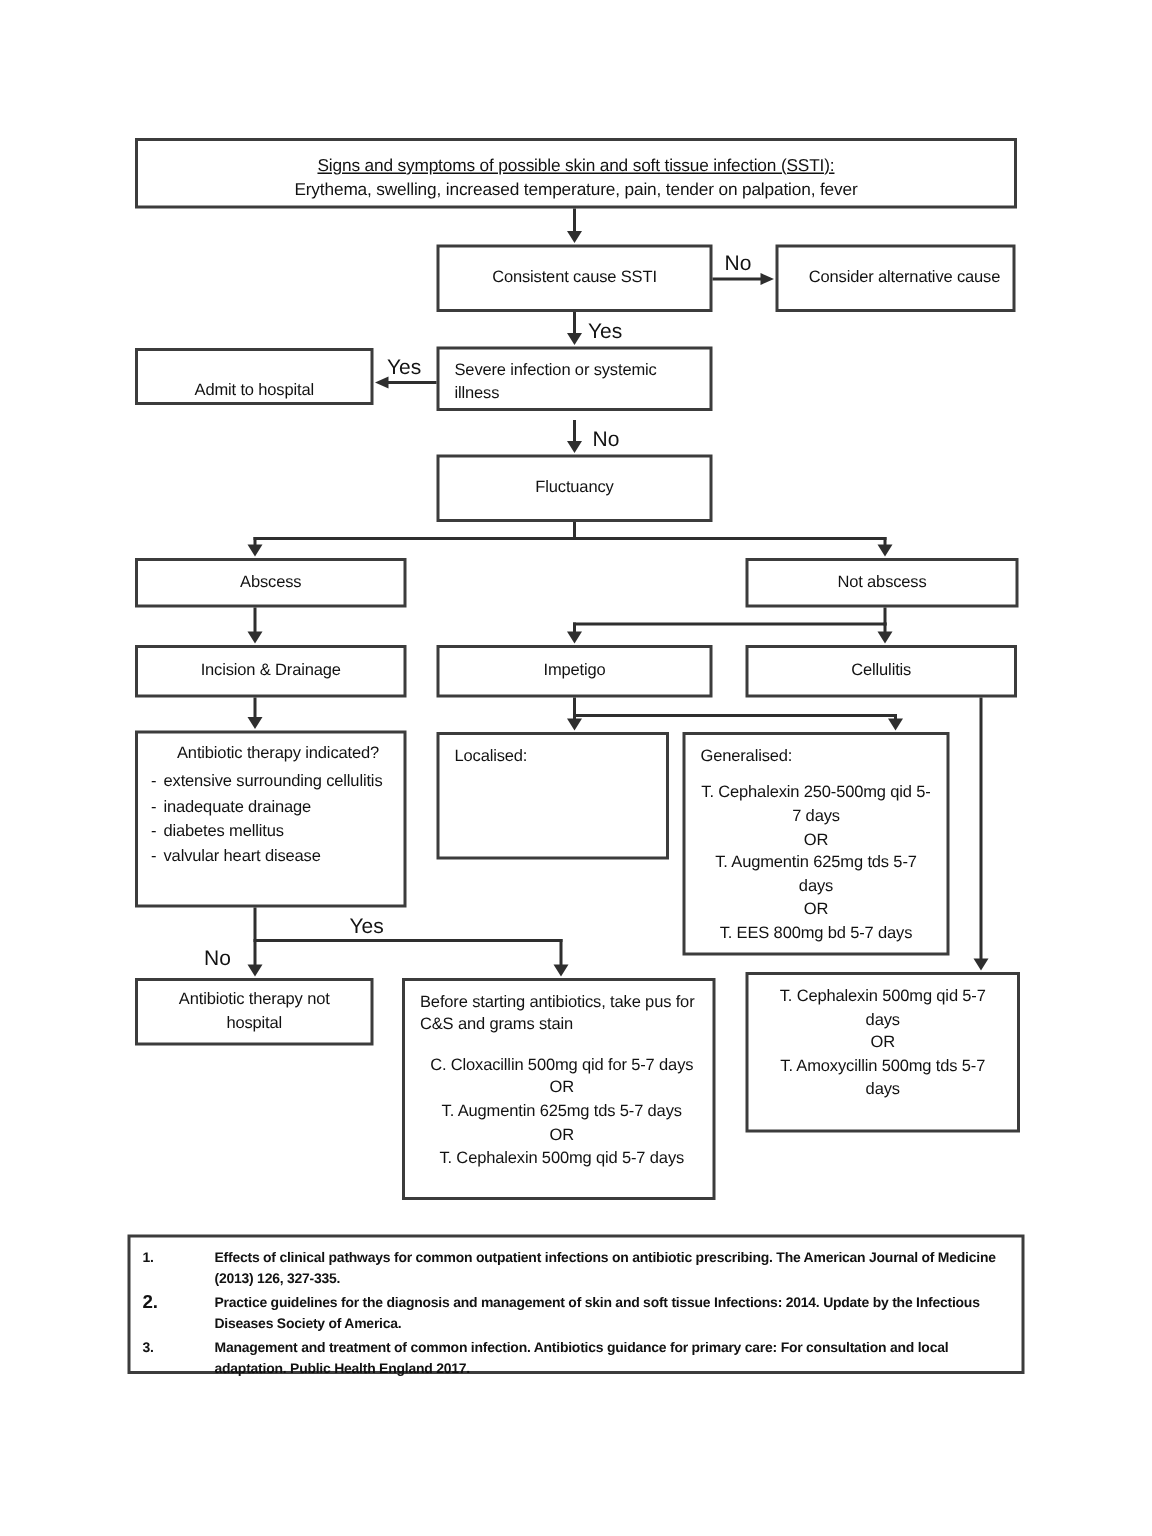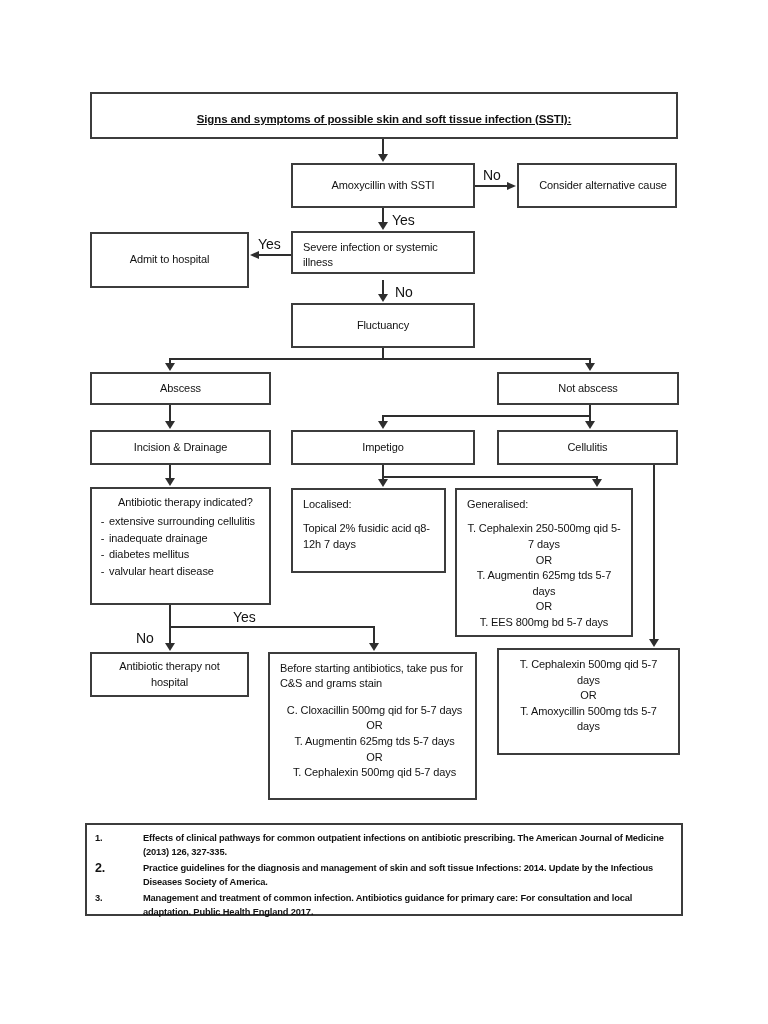--- a/index.html
+++ b/index.html
@@ -12,21 +12,21 @@
   .vline,.hline{position:absolute;background:#2e2e2e;}
   .vline{width:2px;}
   .hline{height:2px;}
   .arr-d{position:absolute;width:0;height:0;border-left:5px solid transparent;
          border-right:5px solid transparent;border-top:8px solid #2e2e2e;}
   .arr-r{position:absolute;width:0;height:0;border-top:4.5px solid transparent;
          border-bottom:4.5px solid transparent;border-left:9px solid #2e2e2e;}
   .arr-l{position:absolute;width:0;height:0;border-top:4.5px solid transparent;
          border-bottom:4.5px solid transparent;border-right:9px solid #2e2e2e;}
   .lbl{position:absolute;font-size:14px;color:#121212;text-align:right;}
-  .u{text-decoration:underline;font-weight:bold;}
+  .u{text-decoration:underline;}
   .b-top{padding-top:7px;font-size:11.5px;}
   .pad{padding:7px 10px;}
   .ttl{margin-bottom:9px;}
   .abx-title{padding:6px 4px 3px 26px;}
   .abx-item{display:flex;padding:0 6px 0 4px;line-height:1.5;}
   .abx-item .dash{width:13px;flex:0 0 13px;text-align:center;}
   .drug{line-height:1.42;text-align:center;}
   .gap{height:11px;}
   .refs{padding:7px 10px 6px 8px;font-size:9.3px;font-weight:bold;line-height:1.5;
         letter-spacing:-0.15px;}
@@ -36,32 +36,33 @@
   .rtxt{flex:1;margin-left:32px;}
 </style>
 </head>
 <body>
 
 <div class="canvas">
 
   <div class="box center b-top" style="left:90px;top:92px;width:588px;height:47px;">
     <div>
       <div class="u">Signs and symptoms of possible skin and soft tissue infection (SSTI):</div>
+      <div>Erythema, swelling, increased temperature, pain, tender on palpation, fever</div>
     </div>
   </div>
 
   <div class="box center" style="left:291px;top:163px;width:184px;height:45px;">
-    <span>Amoxycillin with SSTI</span>
+    <span>Consistent cause SSTI</span>
   </div>
 
   <div class="box center" style="left:517px;top:163px;width:160px;height:45px;padding-left:12px;">
     <span>Consider alternative cause</span>
   </div>
 
-  <div class="box center" style="left:90px;top:232px;width:159px;height:56px;">
+  <div class="box center" style="left:90px;top:232px;width:159px;height:38px;align-items:flex-end;">
     <span>Admit to hospital</span>
   </div>
 
   <div class="box pad" style="left:291px;top:231px;width:184px;height:43px;">
     <span>Severe infection or systemic illness</span>
   </div>
 
   <div class="box center" style="left:291px;top:303px;width:184px;height:45px;text-align:right;">
     <span>Fluctuancy</span>
   </div>
@@ -101,21 +102,20 @@
       <span>diabetes mellitus</span>
     </div>
     <div class="abx-item">
       <span class="dash">-</span>
       <span>valvular heart disease</span>
     </div>
   </div>
 
   <div class="box pad" style="left:291px;top:488px;width:155px;height:85px;">
     <div class="ttl">Localised:</div>
-    <div>Topical 2% fusidic acid q8-12h 7 days</div>
   </div>
 
   <div class="box pad" style="left:455px;top:488px;width:178px;height:149px;">
     <div class="ttl">Generalised:</div>
     <div class="drug">T. Cephalexin 250-500mg qid 5-7 days</div>
     <div class="drug">OR</div>
     <div class="drug">T. Augmentin 625mg tds 5-7 days</div>
     <div class="drug">OR</div>
     <div class="drug">T. EES 800mg bd 5-7 days</div>
   </div>

